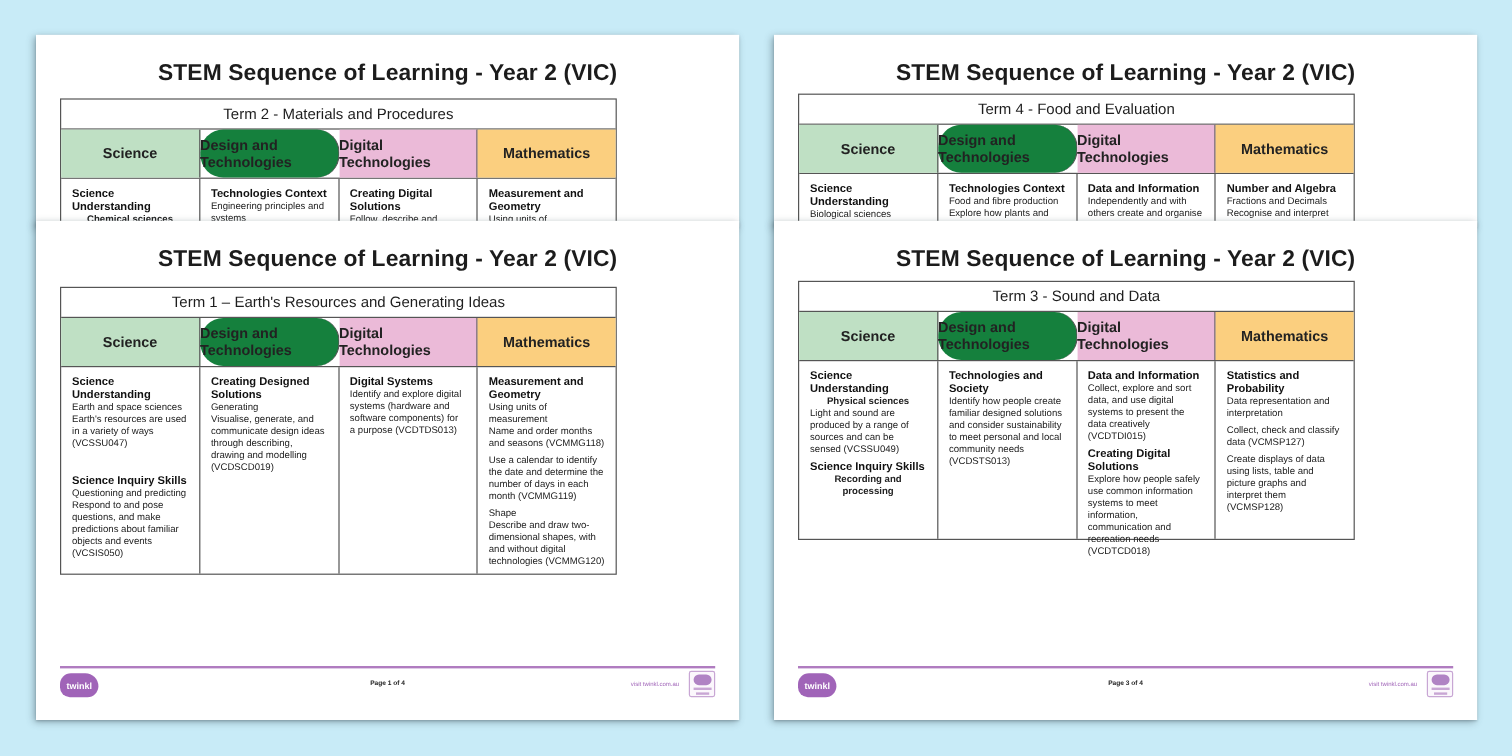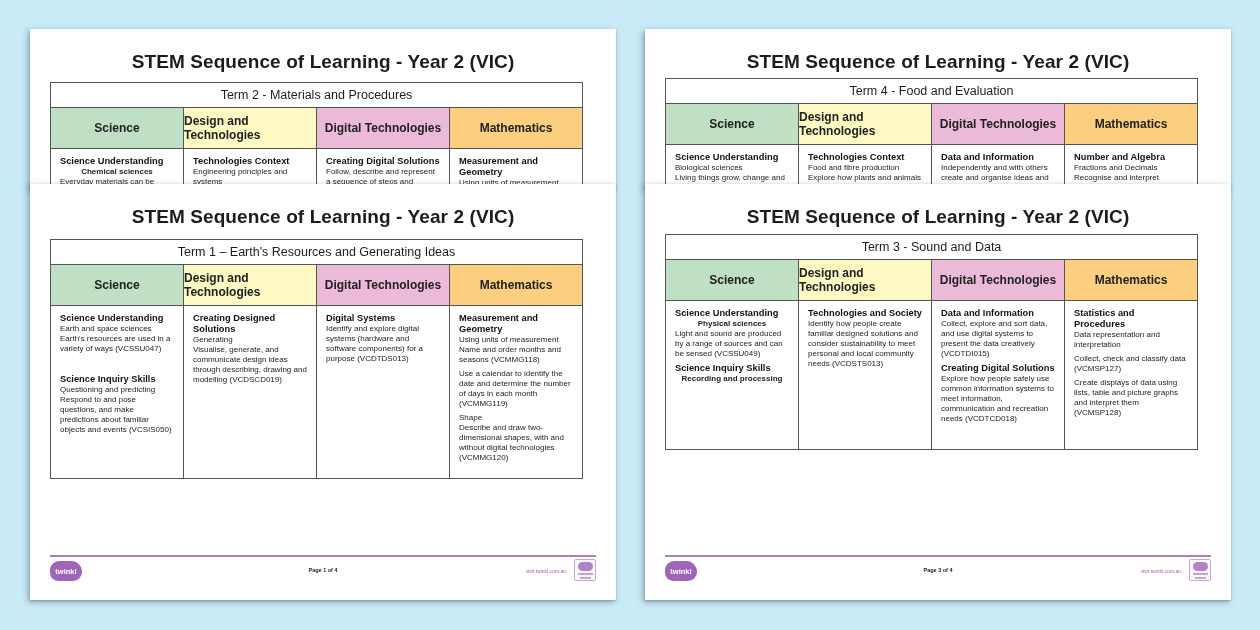--- a/index.html
+++ b/index.html
@@ -24,37 +24,37 @@
   .p-t4 { left: 645px; top: 29px; }
   .p-t1 { left: 30px; top: 184px; }
   .p-t3 { left: 645px; top: 184px; }
 
   .doc-title {
     position: absolute; left: 0; right: 0; top: 22px;
     text-align: center; font-weight: bold; font-size: 19px;
     color: #1c1c1c; letter-spacing: 0.1px;
   }
   .tbl {
-    position: absolute; left: 20px; width: 533px;
+    position: absolute; left: 20px; width: 464px;
     border: 1px solid #555;
   }
   .term-row {
     height: 25px; border-bottom: 1px solid #555;
     display: flex; align-items: center; justify-content: center;
     font-size: 12.5px; color: #1e1e1e;
   }
   .head-row { display: flex; height: 41px; border-bottom: 1px solid #555; }
   .head-cell {
     flex: 1; display: flex; align-items: center; justify-content: center;
     font-size: 12px; font-weight: bold; color: #222;
     border-right: 1px solid #555;
   }
   .head-cell:last-child { border-right: none; }
   .c-sci { background: #bfe0c4; }
-  .c-dt { background: #fef9c3; }
+  .c-dt { background: #15803d; border-radius: 19px; }
   .c-dig { background: #ebbad8; }
   .c-math { background: #fbcf7f; }
   .body-row { display: flex; }
   .body-cell {
     flex: 1; border-right: 1px solid #555; padding: 7px 9px;
     font-size: 8px; line-height: 10px; color: #222;
   }
   .body-cell:last-child { border-right: none; }
   .strand { font-weight: bold; font-size: 9.3px; line-height: 11px; color: #111; }
   .sub { font-size: 8px; }
@@ -239,21 +239,21 @@
         <span class="p">Identify how people create familiar designed solutions and consider sustainability to meet personal and local community needs (VCDSTS013)</span>
       </div>
       <div class="body-cell">
         <span class="p strand">Data and Information</span>
         <span class="p">Collect, explore and sort data, and use digital systems to present the data creatively (VCDTDI015)</span>
         <div class="gap-s"></div>
         <span class="p strand">Creating Digital Solutions</span>
         <span class="p">Explore how people safely use common information systems to meet information, communication and recreation needs (VCDTCD018)</span>
       </div>
       <div class="body-cell">
-        <span class="p strand">Statistics and Procedures</span>
+        <span class="p strand">Statistics and Probability</span>
         <span class="p sub">Data representation and interpretation</span>
         <div class="gap-s"></div>
         <span class="p">Collect, check and classify data (VCMSP127)</span>
         <div class="gap-s"></div>
         <span class="p">Create displays of data using lists, table and picture graphs and interpret them (VCMSP128)</span>
       </div>
     </div>
   </div>
   <div class="footer-line" style="top:371px;"></div>
   <div class="logo" style="left:20px; top:377px;">twinkl</div>

